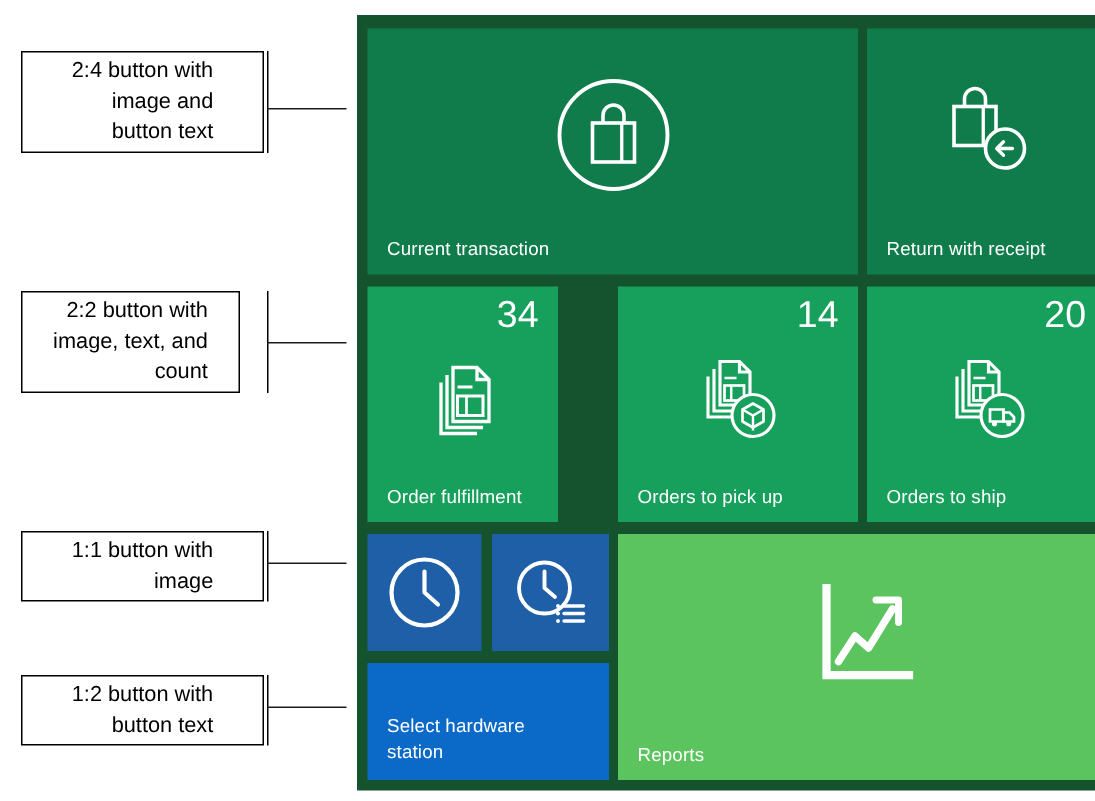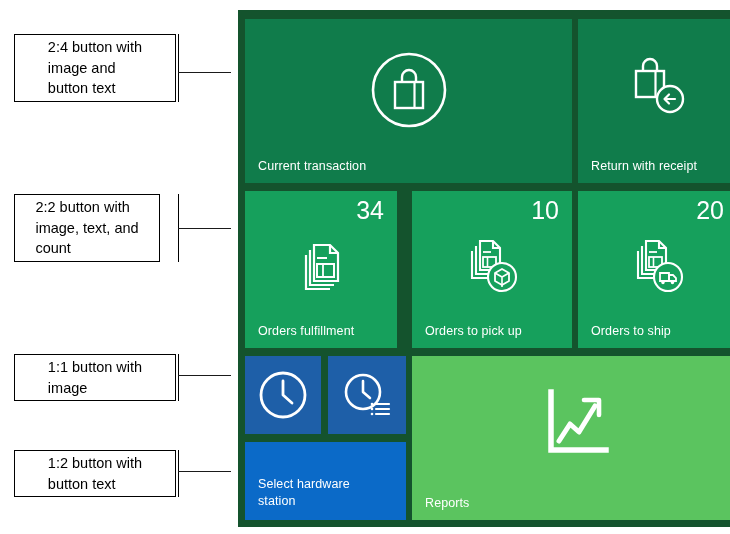--- a/index.html
+++ b/index.html
@@ -17,21 +17,21 @@
 
   
   .annotation {
     position: absolute;
     box-sizing: border-box;
     border: 1px solid #000000;
     background: #ffffff;
     color: #000000;
     font-size: 14.5px;
     line-height: 1.42;
-    text-align: left;
+    text-align: right;
     display: flex;
     align-items: center;
     justify-content: center;
     padding: 2px 6px;
   }
   .annotation span { display: block; }
 
   
   .bracket {
     position: absolute;
@@ -152,38 +152,38 @@
         <rect x="16" y="22" width="28" height="26" fill="none" stroke="#ffffff" stroke-width="2.4"></rect>
         <path d="M23 22 V17 a7 7 0 0 1 14 0 V22" fill="none" stroke="#ffffff" stroke-width="2.4"></path>
         <line x1="35.5" y1="22" x2="35.5" y2="48" stroke="#ffffff" stroke-width="2.2"></line>
         <circle cx="50" cy="50" r="13" fill="#107C4B" stroke="#ffffff" stroke-width="2.4"></circle>
         <path d="M55 50 H45 M49 45.5 L44.5 50 L49 54.5" fill="none" stroke="#ffffff" stroke-width="2.2" stroke-linecap="round" stroke-linejoin="round"></path>
       </svg>
     </div>
     <div class="tile-label">Return with receipt</div>
   </div>
 
-  <div class="tile" style="left:7px; top:181px; width:152px; height:157px; background:#16A05C;">
+  <div class="tile" style="left:7px; top:181px; width:127px; height:157px; background:#16A05C;">
     <div class="tile-count">34</div>
     <div class="tile-icon icon-center-row2">
       <svg width="62" height="62" viewBox="0 0 62 62">
         <path d="M24 10 h16 l8 8 v28 h-24 z" fill="none" stroke="#ffffff" stroke-width="2.2"></path>
         <path d="M40 10 v8 h8" fill="none" stroke="#ffffff" stroke-width="2.2"></path>
         <path d="M20 15 v35 h24" fill="none" stroke="#ffffff" stroke-width="2.2"></path>
         <path d="M16 20 v34 h24" fill="none" stroke="#ffffff" stroke-width="2.2"></path>
         <line x1="27" y1="23" x2="37" y2="23" stroke="#ffffff" stroke-width="2"></line>
         <rect x="27" y="29" width="17" height="13" fill="none" stroke="#ffffff" stroke-width="2"></rect>
         <line x1="33" y1="29" x2="33" y2="42" stroke="#ffffff" stroke-width="1.8"></line>
       </svg>
     </div>
-    <div class="tile-label">Orders fulfillment</div>
+    <div class="tile-label">Order fulfillment</div>
   </div>
 
   <div class="tile" style="left:174px; top:181px; width:160px; height:157px; background:#16A05C;">
-    <div class="tile-count">10</div>
+    <div class="tile-count">14</div>
     <div class="tile-icon icon-center-row2">
       <svg width="64" height="64" viewBox="0 0 64 64">
         <path d="M20 6 h13 l7 7 v22 h-20 z" fill="none" stroke="#ffffff" stroke-width="2.1"></path>
         <path d="M33 6 v7 h7" fill="none" stroke="#ffffff" stroke-width="2.1"></path>
         <path d="M16 11 v28 h20" fill="none" stroke="#ffffff" stroke-width="2.1"></path>
         <path d="M12 16 v27 h20" fill="none" stroke="#ffffff" stroke-width="2.1"></path>
         <line x1="23" y1="17" x2="31" y2="17" stroke="#ffffff" stroke-width="1.8"></line>
         <rect x="23" y="22" width="13" height="10" fill="none" stroke="#ffffff" stroke-width="1.8"></rect>
         <line x1="27.5" y1="22" x2="27.5" y2="32" stroke="#ffffff" stroke-width="1.6"></line>
         <circle cx="42" cy="42" r="14" fill="#16A05C" stroke="#ffffff" stroke-width="2.1"></circle>

